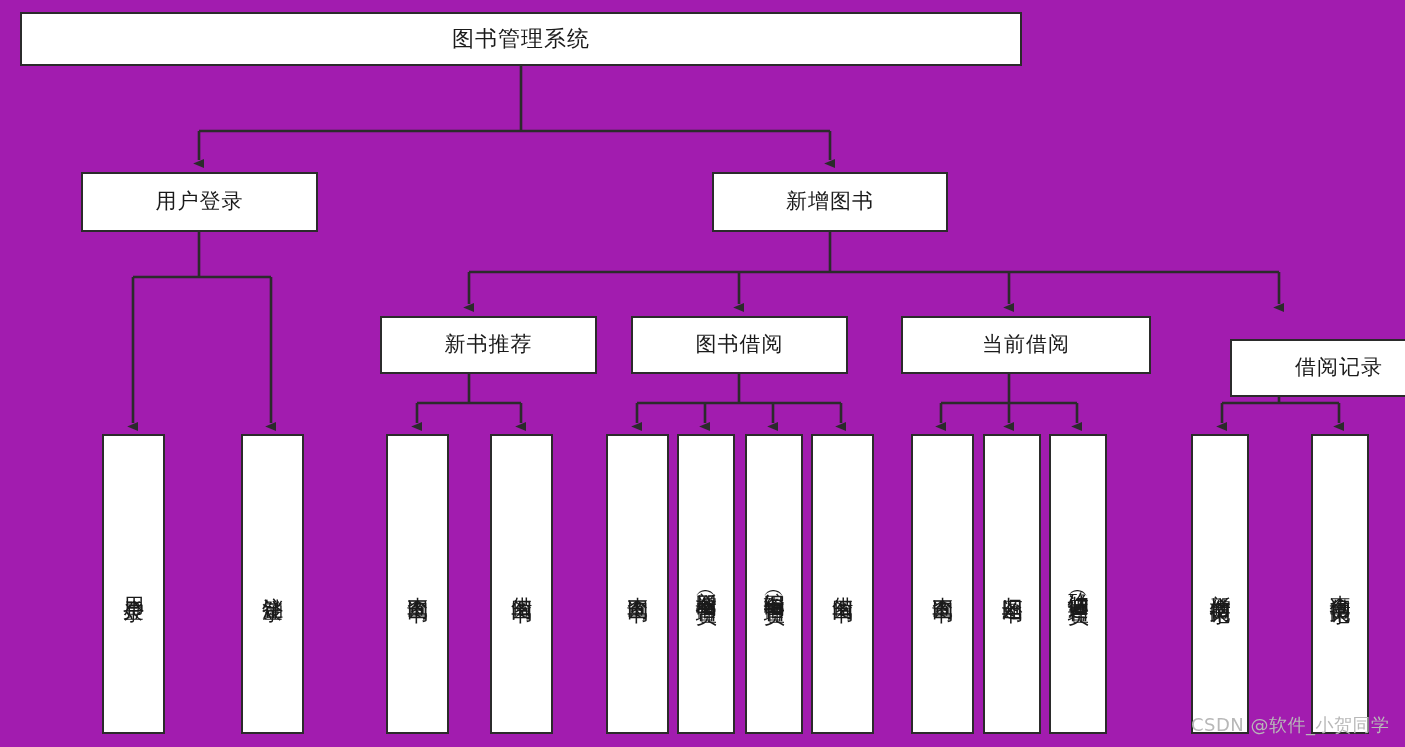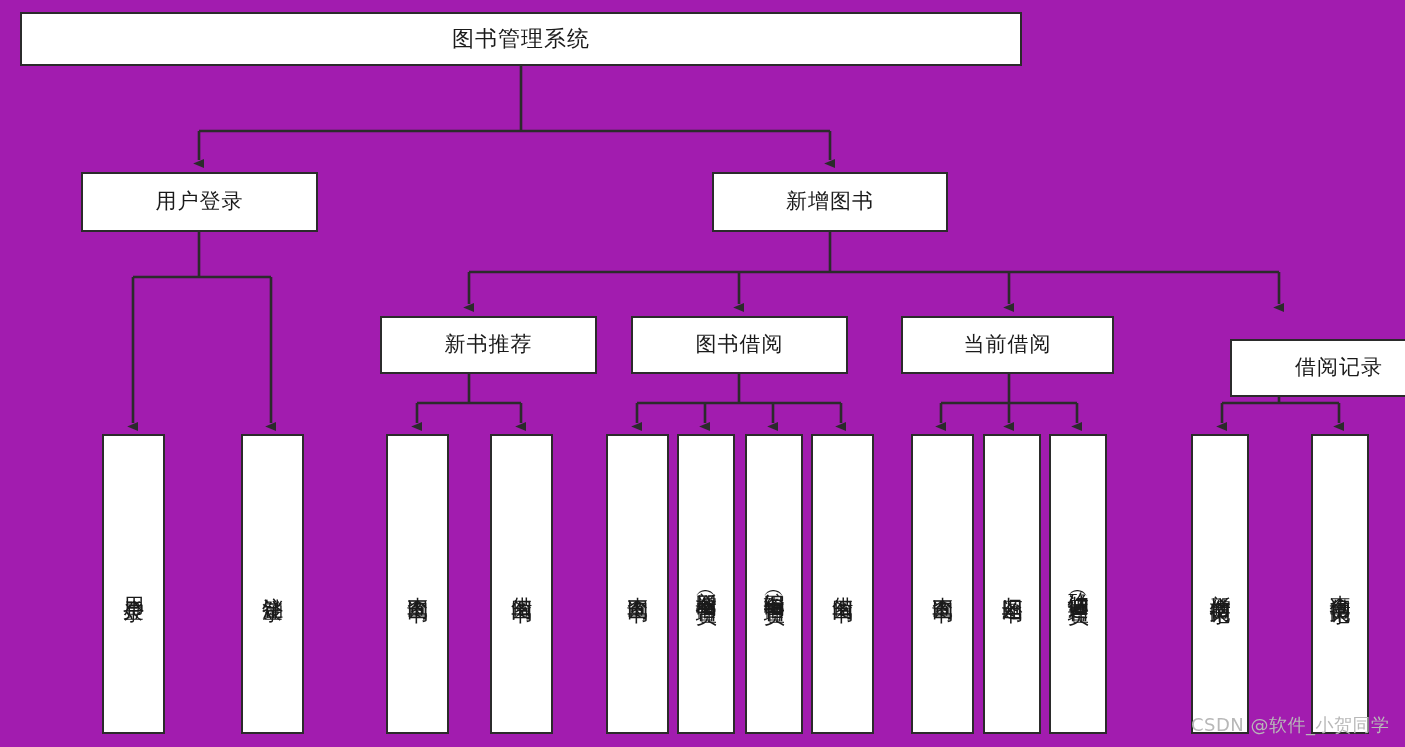--- a/index.html
+++ b/index.html
@@ -127,21 +127,21 @@
     </g>
   </svg>
 
   <div class="node h root" style="left:20px; top:12px; width:1002px; height:54px;">图书管理系统</div>
 
   <div class="node h" style="left:81px; top:172px; width:237px; height:60px;">用户登录</div>
   <div class="node h" style="left:712px; top:172px; width:236px; height:60px;">新增图书</div>
 
   <div class="node h" style="left:380px; top:316px; width:217px; height:58px;">新书推荐</div>
   <div class="node h" style="left:631px; top:316px; width:217px; height:58px;font-family:Liberation Serif, serif;">图书借阅</div>
-  <div class="node h" style="left:901px; top:316px; width:213px; height:58px;">当前借阅</div>
+  <div class="node h" style="left:901px; top:316px; width:250px; height:58px;">当前借阅</div>
   <div class="node h" style="left:1230px; top:316px; width:218px; height:58px;margin-top:23px;">借阅记录</div>
 
   <div class="node v" style="left:102px; top:434px; width:63px; height:300px;">用户登录</div>
   <div class="node v" style="left:241px; top:434px; width:63px; height:300px;">注销登录</div>
 
   <div class="node v" style="left:386px; top:434px; width:63px; height:300px;">查询图书</div>
   <div class="node v" style="left:490px; top:434px; width:63px; height:300px;">借阅图书</div>
 
   <div class="node v" style="left:606px; top:434px; width:63px; height:300px;">查询图书</div>
   <div class="node v" style="left:677px; top:434px; width:58px; height:300px;">新增图书（管理员）</div>

